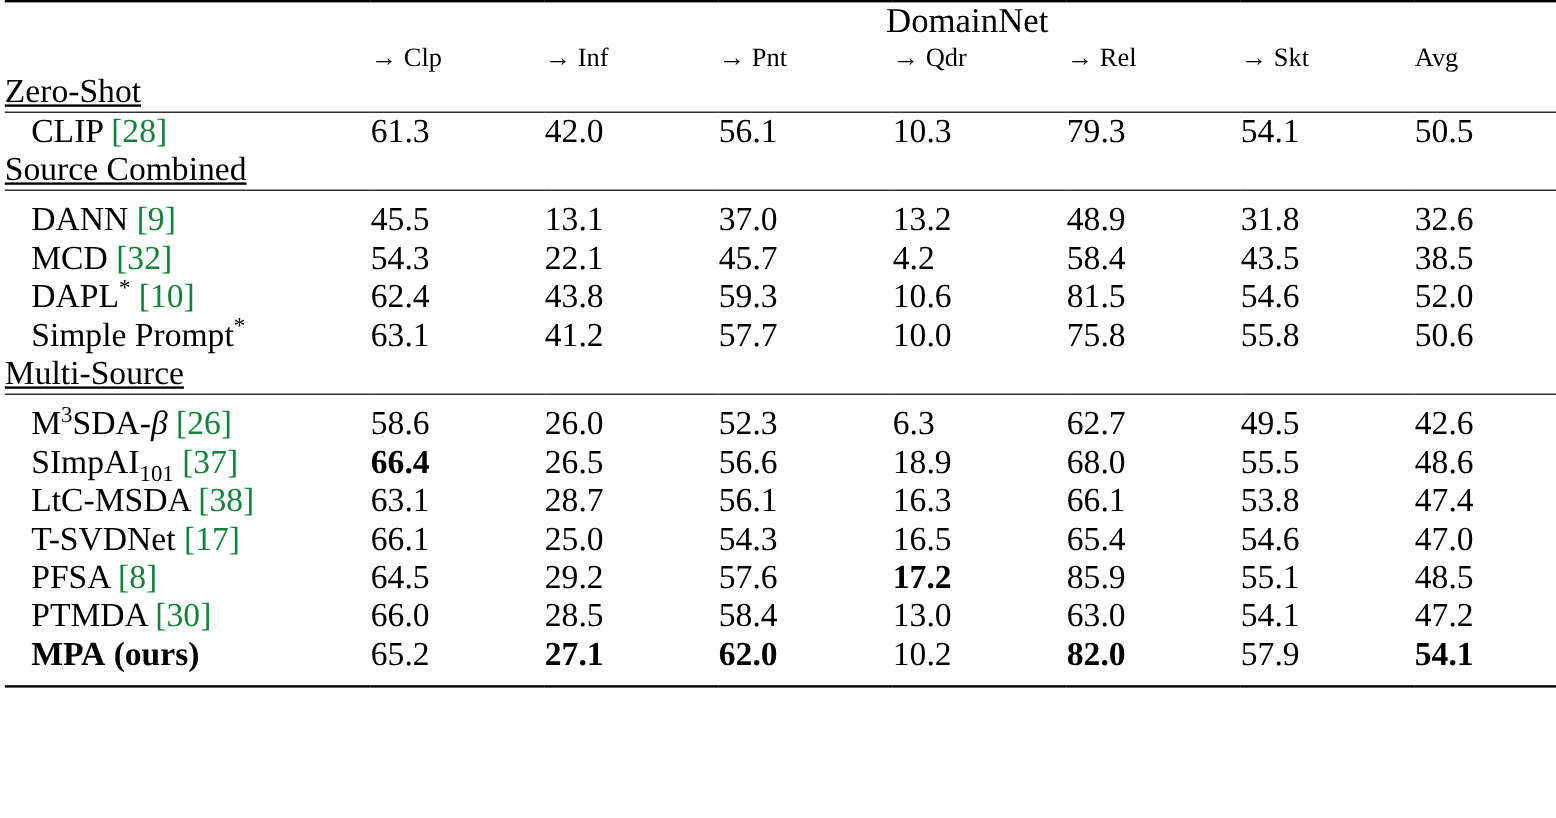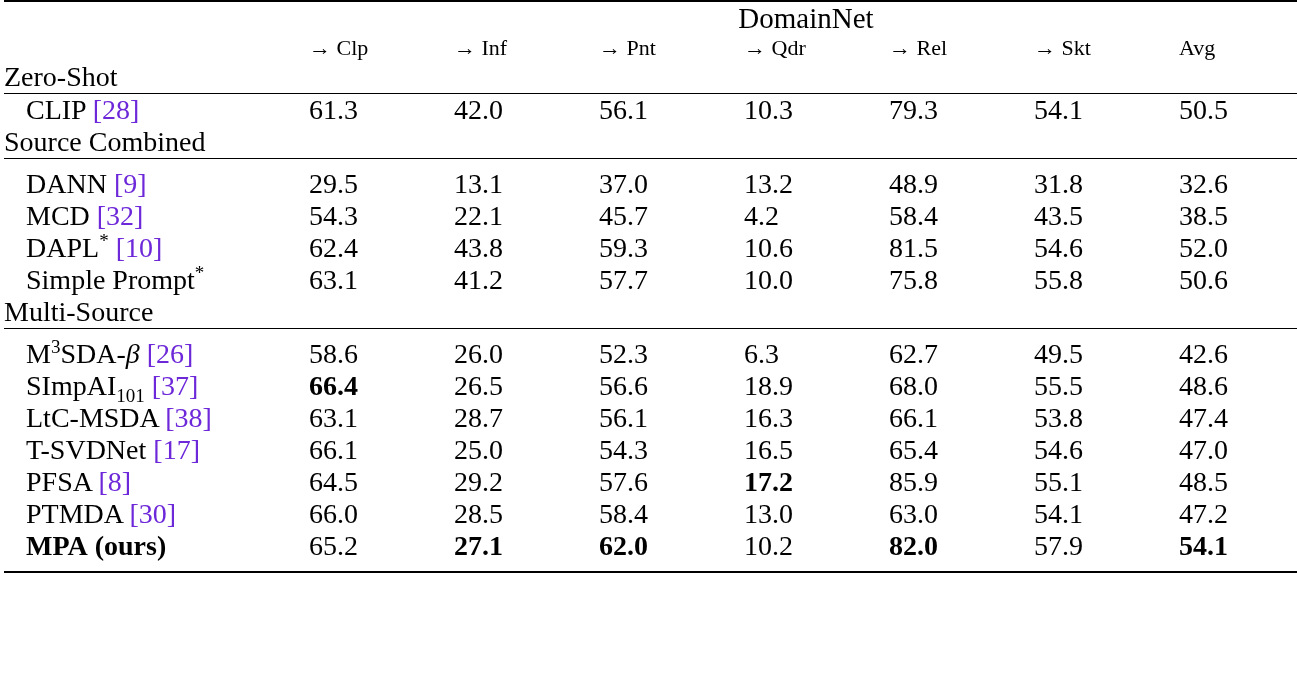--- a/index.html
+++ b/index.html
@@ -48,20 +48,21 @@
     border-top: 2.6px solid #000;
     height: 0;
     font-size: 0;
     line-height: 0;
     padding: 0;
   }
   .spacer-row td { height: 9px; font-size: 0; line-height: 0; }
 
   .group-title-cell {
     border-bottom: 1.3px solid #000;
+    text-decoration: underline;
   }
   .group-under-cell {
     border-bottom: 1.3px solid #000;
   }
 
   th.domain-head {
     font-weight: bold;
     font-size: 29px;
     text-align: center;
     padding-bottom: 4px;
@@ -88,21 +89,21 @@
     text-align: left;
     padding: 4px 0 3px 0;
     white-space: nowrap;
   }
   td.num {
     font-size: 28px;
     text-align: left;
     padding: 3.5px 0;
   }
   td.num.b, td.method.b { font-weight: bold; }
-  .cite { color: #6d28d9; }
+  .cite { color: #15803d; }
   sup { font-size: 0.68em; vertical-align: super; line-height: 0; }
   sub { font-size: 0.68em; vertical-align: sub; line-height: 0; }
   .ours { font-weight: bold; }
 </style>
 </head>
 <body>
 
 <div class="table-wrap">
   <table class="results">
     <colgroup>
@@ -154,21 +155,21 @@
       <tr>
         <td class="group group-title-cell">Source Combined</td>
         <td class="group-under-cell" colspan="7"></td>
       </tr>
       <tr class="spacer-row">
           <td colspan="8"></td>
         </tr>
 
       <tr>
         <td class="method indent">DANN <span class="cite">[9]</span></td>
-        <td class="num">29.5</td>
+        <td class="num">45.5</td>
         <td class="num">13.1</td>
         <td class="num">37.0</td>
         <td class="num">13.2</td>
         <td class="num">48.9</td>
         <td class="num">31.8</td>
         <td class="num">32.6</td>
       </tr>
       <tr>
         <td class="method indent">MCD <span class="cite">[32]</span></td>
         <td class="num">54.3</td>

